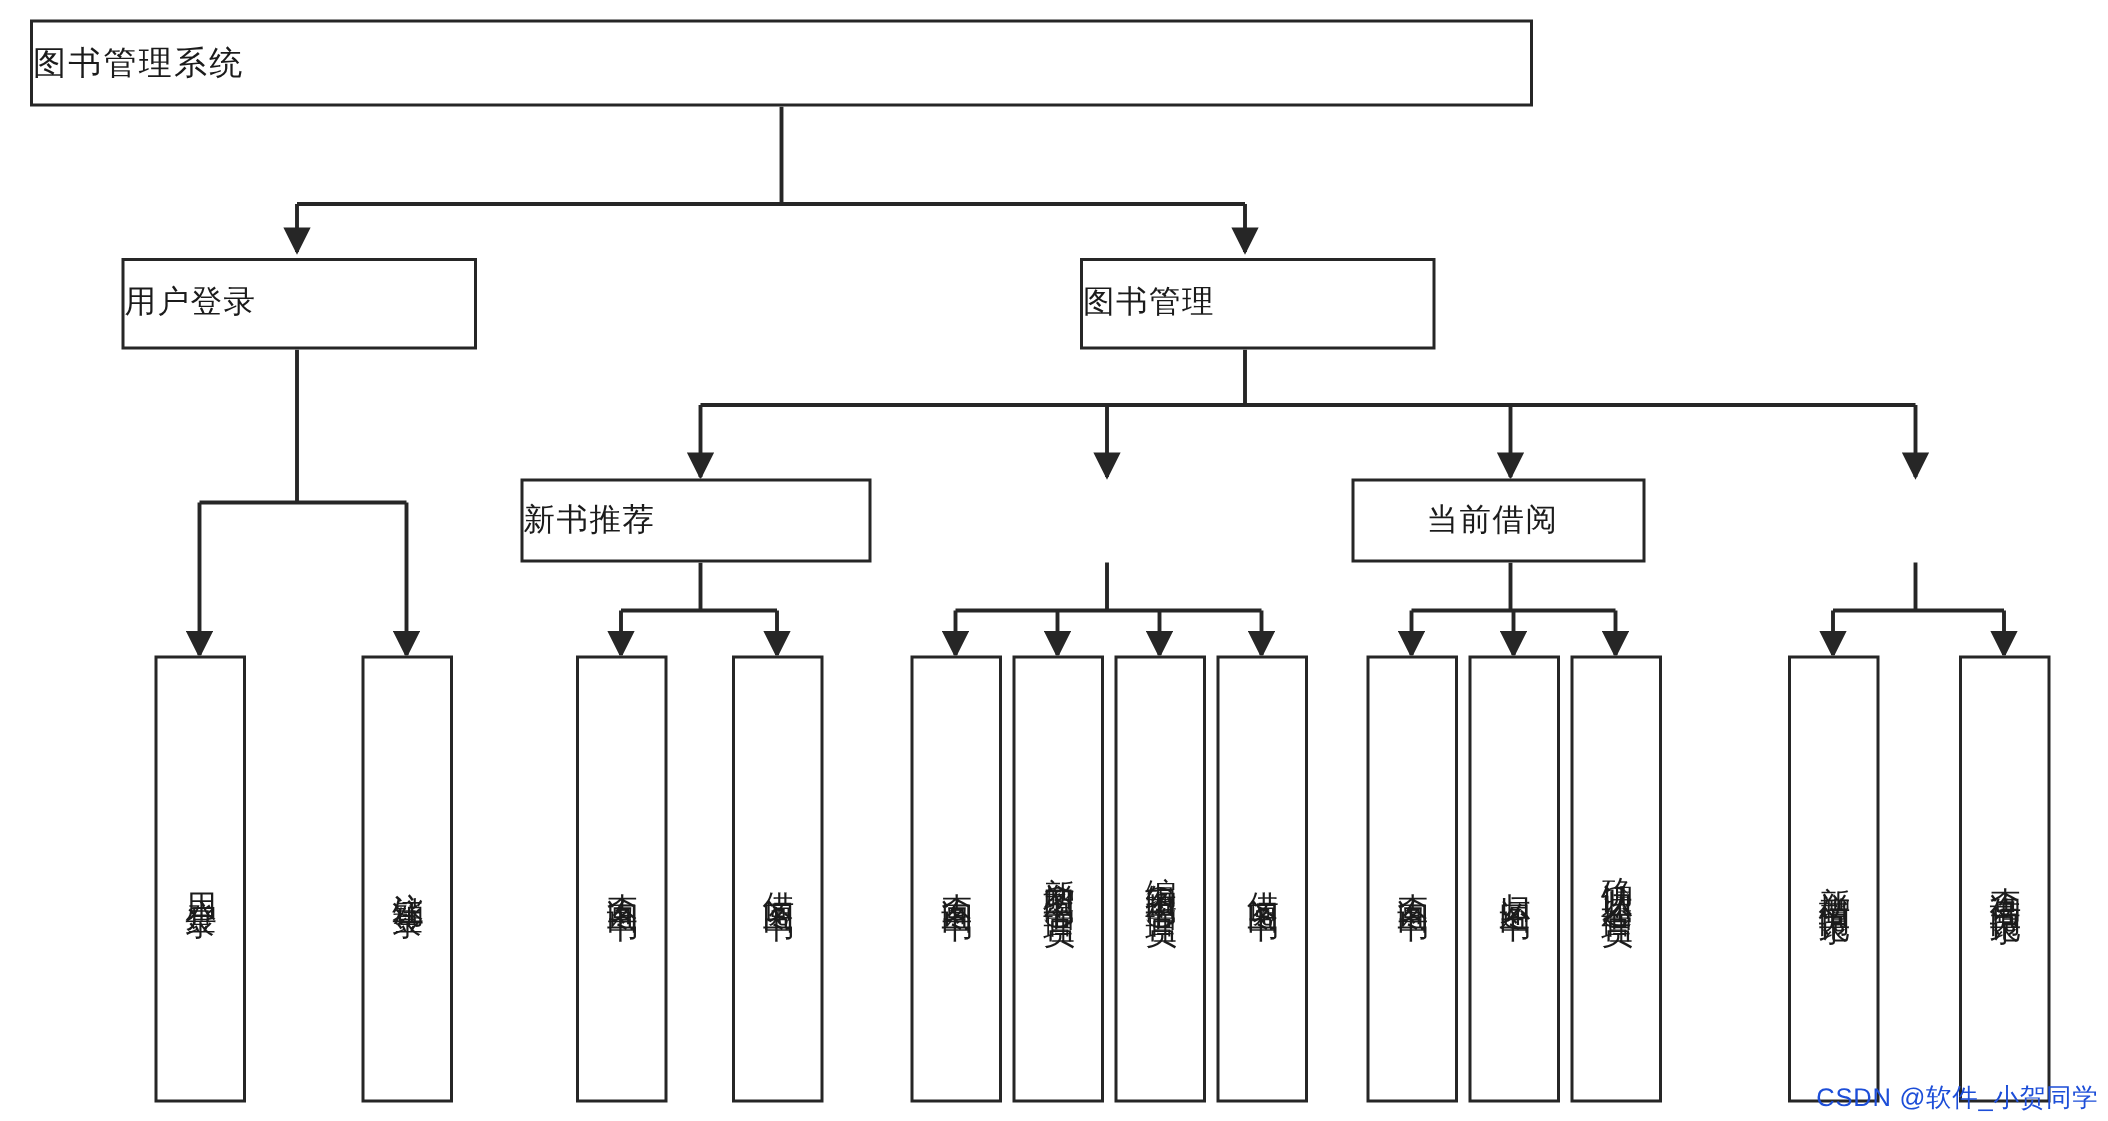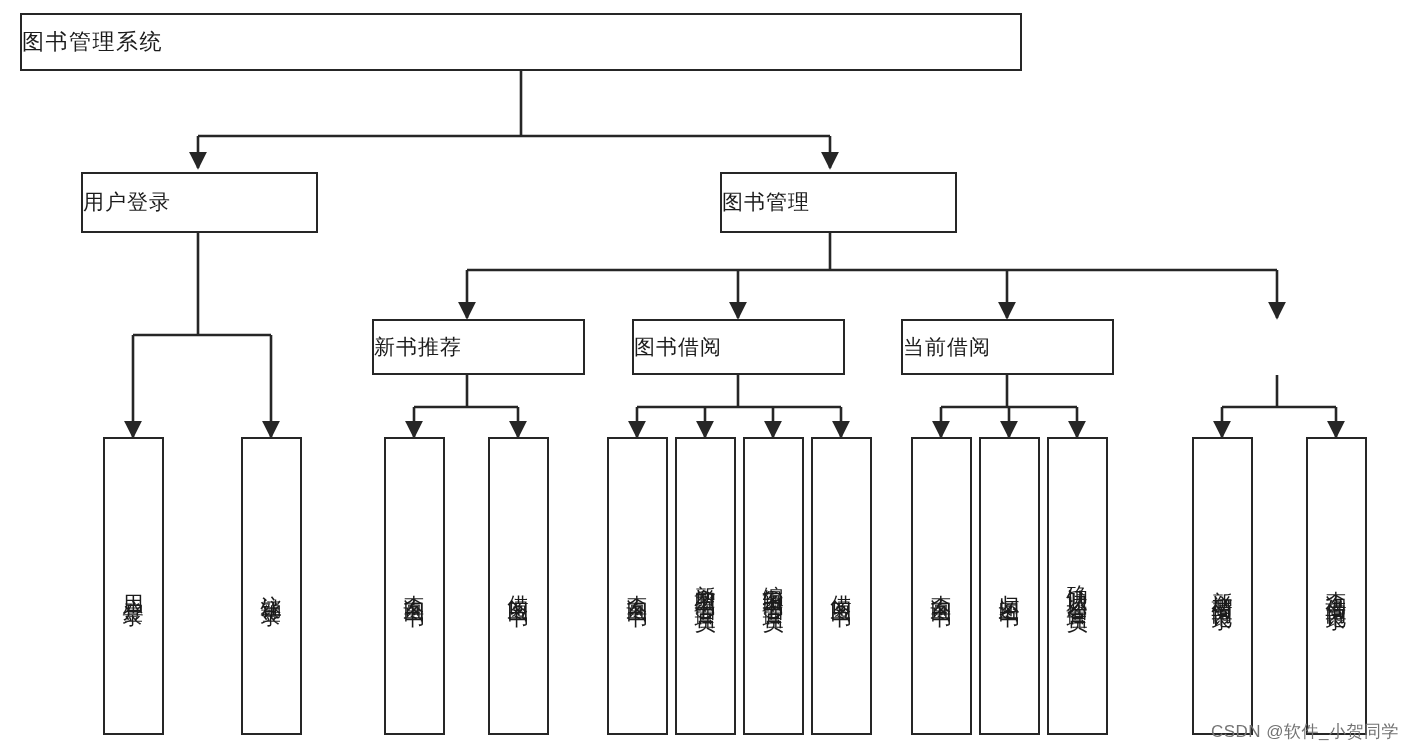--- a/index.html
+++ b/index.html
@@ -60,21 +60,21 @@
     font-size: 21px;
     letter-spacing: 4px;
     line-height: 1.1;
     white-space: nowrap;
   }
   .watermark {
     position: absolute;
     right: 6px;
     bottom: 4px;
     font-size: 17px;
-    color: #737373;
+    color: #1d4ed8;
     letter-spacing: 0.5px;
     white-space: nowrap;
     user-select: none;
   }
 </style>
 </head>
 <body>
 
 <div id="canvas">
 
@@ -134,29 +134,26 @@
   </div>
 
   <div class="node h" style="left:81px; top:172px; width:237px; height:61px;">
     <span class="lbl">用户登录</span>
   </div>
 
   <div class="node h" style="left:720px; top:172px; width:237px; height:61px;">
     <span class="lbl">图书管理</span>
   </div>
 
-  <div class="node h" style="left:372px; top:319px; width:213px; height:56px;">
+  <div class="node h" style="left:347px; top:319px; width:234px; height:56px;">
     <span class="lbl">新书推荐</span>
   </div>
 
-  <div class="node h" style="left:632px; top:319px; width:213px; height:56px;">
-    <span class="lbl">图书借阅</span>
-  </div>
-
-  <div class="node h" style="left:901px; top:319px; width:213px; height:56px;">
+
+  <div class="node h" style="left:901px; top:319px; width:196px; height:56px;padding-left:48px;">
     <span class="lbl">当前借阅</span>
   </div>
 
 
   <div class="node v" style="left:103px; top:437px; width:61px; height:298px;">
     <span class="lbl">用户登录</span>
   </div>
 
   <div class="node v" style="left:241px; top:437px; width:61px; height:298px;">
     <span class="lbl">注销登录</span>

